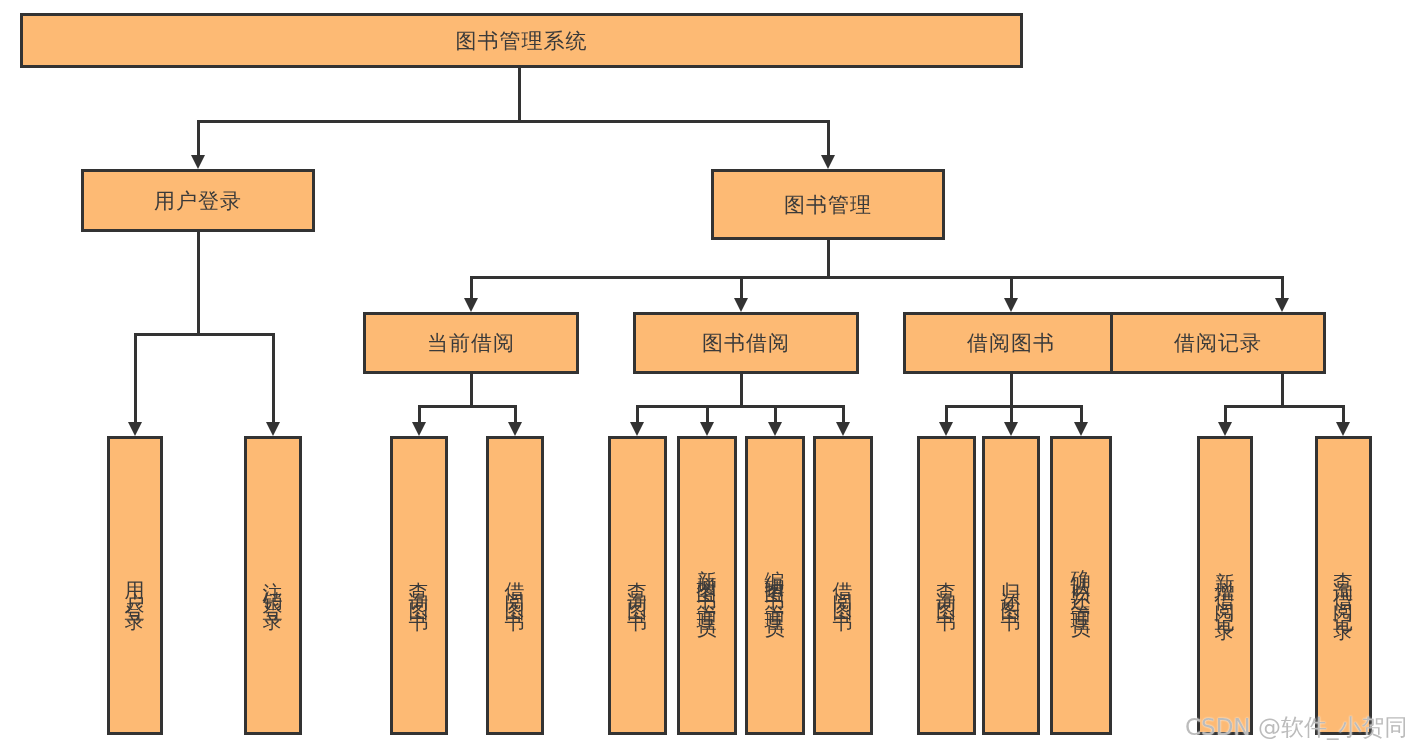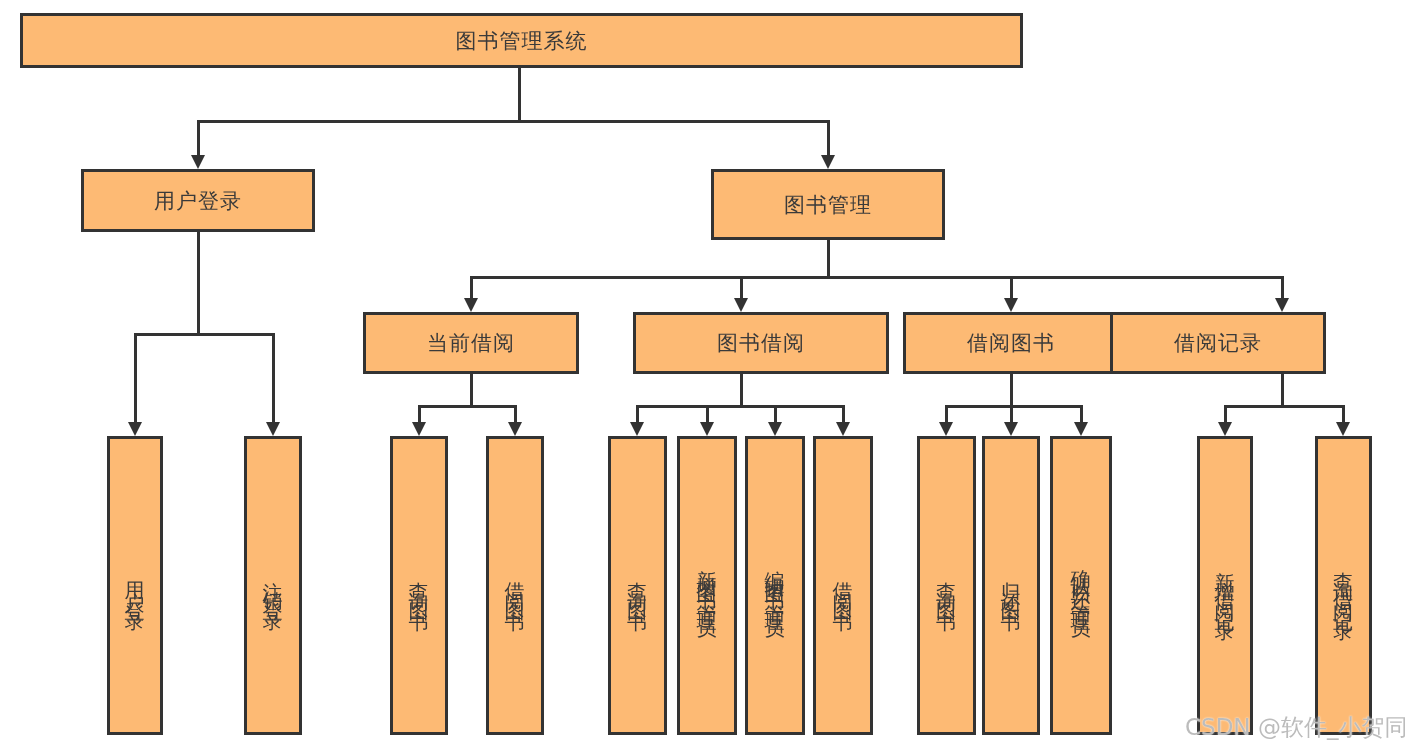--- a/index.html
+++ b/index.html
@@ -52,21 +52,21 @@
 <body>
 
 <div id="stage">
 
   <div class="box hbox" style="left:20px;top:13px;width:1003px;height:55px">图书管理系统</div>
 
   <div class="box hbox" style="left:81px;top:169px;width:234px;height:63px">用户登录</div>
   <div class="box hbox" style="left:711px;top:169px;width:234px;height:71px">图书管理</div>
 
   <div class="box hbox" style="left:363px;top:312px;width:216px;height:62px">当前借阅</div>
-  <div class="box hbox" style="left:633px;top:312px;width:256px;height:62px">图书借阅</div>
+  <div class="box hbox" style="left:633px;top:312px;width:226px;height:62px">图书借阅</div>
   <div class="box hbox" style="left:903px;top:312px;width:216px;height:62px">借阅图书</div>
   <div class="box hbox" style="left:1110px;top:312px;width:216px;height:62px">借阅记录</div>
 
   <div class="box" style="left:107px;top:436px;width:56px;height:299px">
     <span class="vtext">用户登录</span>
   </div>
   <div class="box" style="left:244px;top:436px;width:58px;height:299px">
     <span class="vtext">注销登录</span>
   </div>
 

